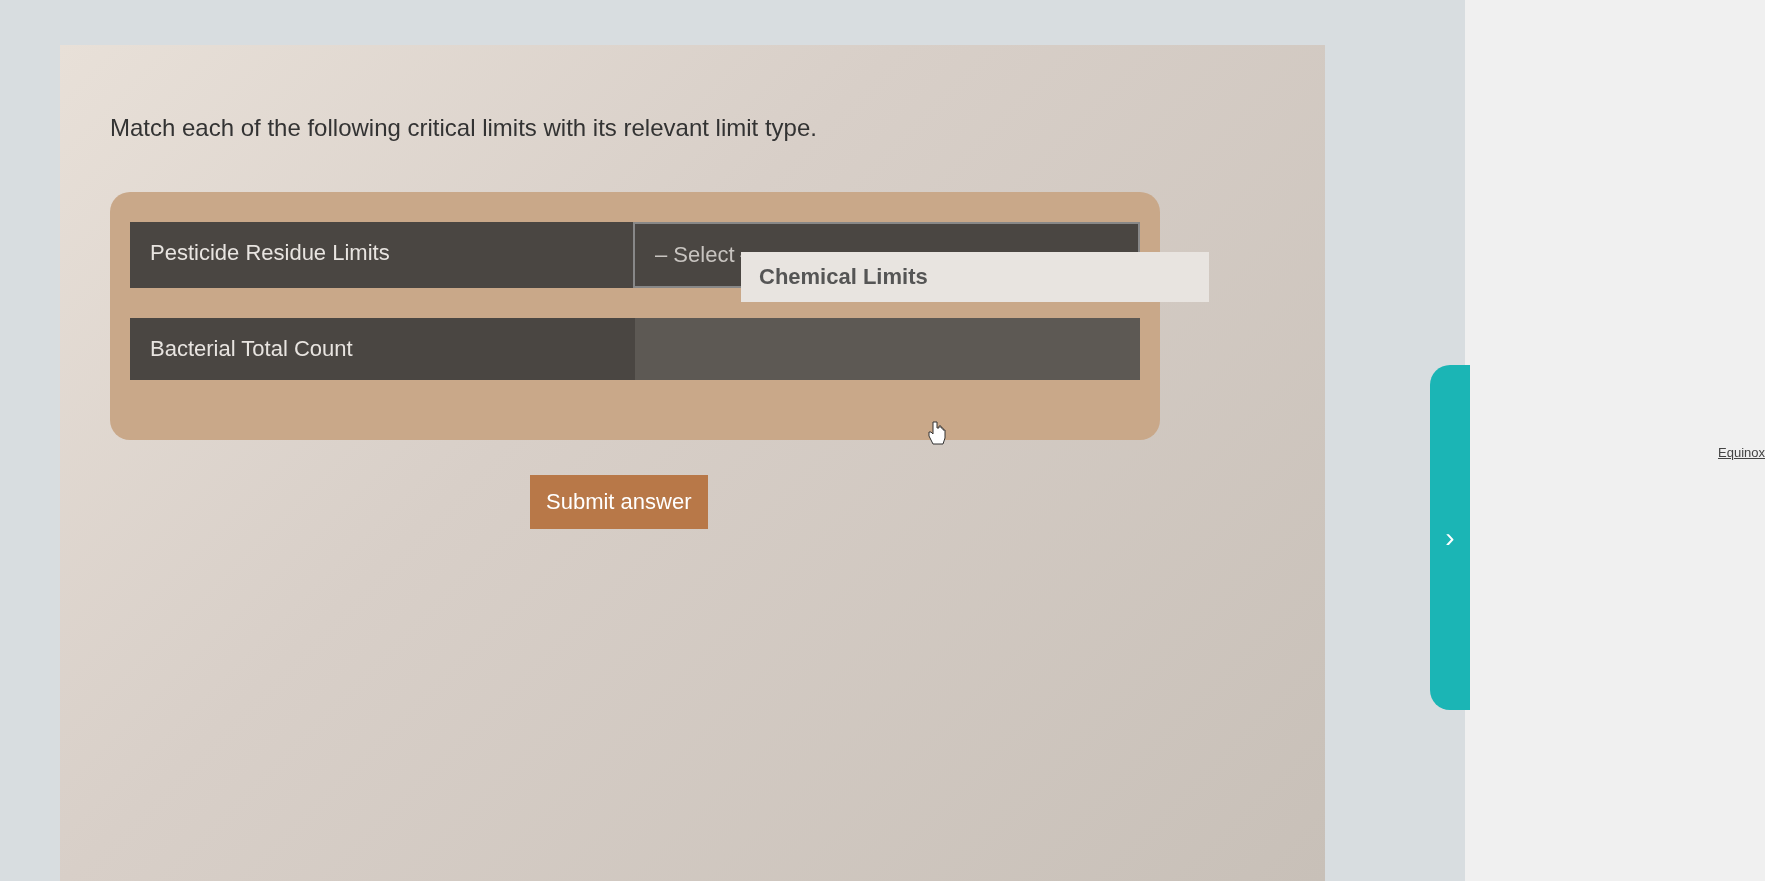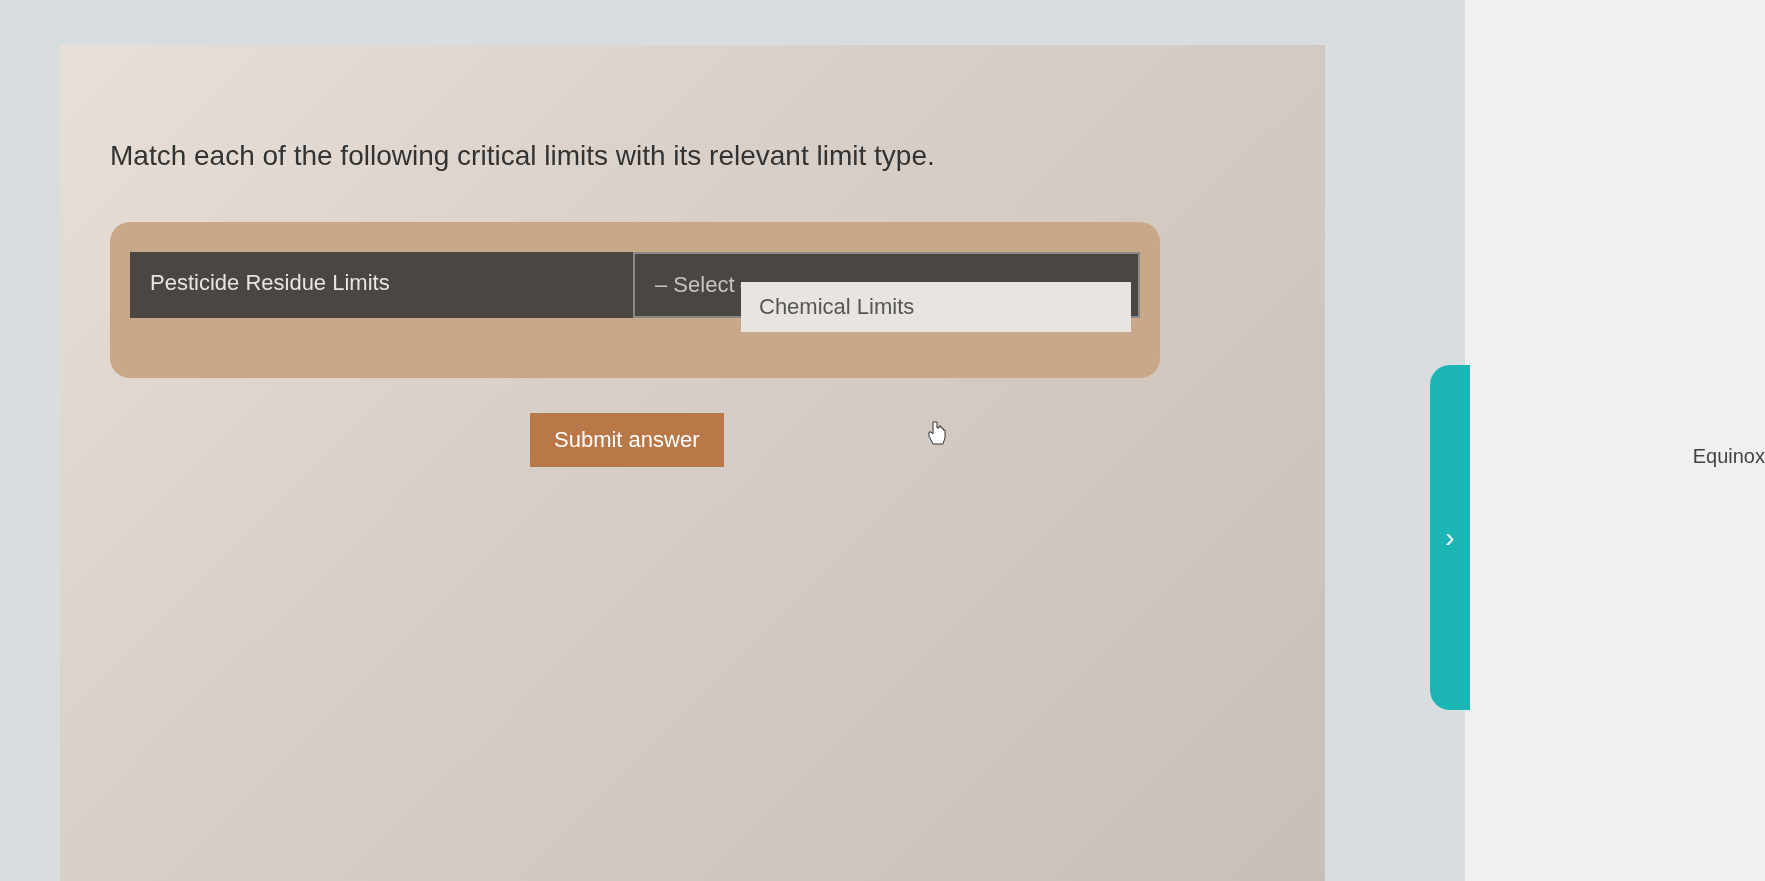--- a/index.html
+++ b/index.html
@@ -18,25 +18,25 @@
     .main-content {
       position: absolute;
       left: 60px;
       top: 45px;
       width: 1265px;
       height: 836px;
       background: linear-gradient(135deg, #e8e0d8 0%, #d8cfc8 40%, #c8c0b8 100%);
       padding: 50px;
     }
     .question-title {
-      font-size: 28px;
+      font-size: 24px;
       color: #333;
       margin-bottom: 50px;
       font-weight: normal;
-      margin-top: 45px;
+      margin-top: 19px;
     }
     .instruction {
       font-size: 22px;
       color: #333;
       margin-bottom: 55px;
       max-width: 480px;
       line-height: 1.3;
     }
     .matching-panel {
       background: #c9a889;
@@ -69,36 +69,37 @@
       position: relative;
     }
     .select-cell.open {
       background: #4a4642;
       border: 2px solid #888;
     }
     .dropdown-options {
       position: absolute;
       top: 60px;
       left: 631px;
-      width: 390px;
+      width: 468px;
       background: #e8e4e0;
       z-index: 10;
       padding: 10px 18px;
+      font-weight: bold;
     }
     .dropdown-option {
       color: #555;
       font-size: 22px;
       padding: 2px 0;
       cursor: pointer;
     }
     .submit-button {
       background: #b87848;
       color: #fff;
       border: none;
-      padding: 14px 24px;
+      padding: 14px 16px;
       font-size: 22px;
       margin-top: 35px;
       margin-left: 420px;
       cursor: pointer;
     }
     .cursor-hand {
       position: absolute;
       top: 420px;
       left: 925px;
       font-size: 22px;
@@ -140,33 +141,38 @@
     }
     .side-links div {
       overflow: hidden;
       white-space: nowrap;
     }
     .equinox-link {
       position: absolute;
       right: 0;
       top: 445px;
       color: #444;
-      font-size: 20px;
+      font-size: 13px;
+      text-decoration: underline;
     }
   </style>
 </head>
 <body>
 
 <div class="main-content">
   <div class="question-title">Match each of the following critical limits with its relevant limit type.</div>
 
   <div class="matching-panel">
     <div class="match-row">
       <div class="prompt-cell">Pesticide Residue Limits</div>
       <div class="select-cell open">– Select –</div>
+    </div>
+    <div class="match-row">
+      <div class="prompt-cell">Bacterial Total Count</div>
+      <div class="select-cell"></div>
     </div>
 
     <div class="dropdown-options">
       <div class="dropdown-option">Chemical Limits</div>
     </div>
   </div>
 
   <button class="submit-button">Submit answer</button>
 </div>
 

